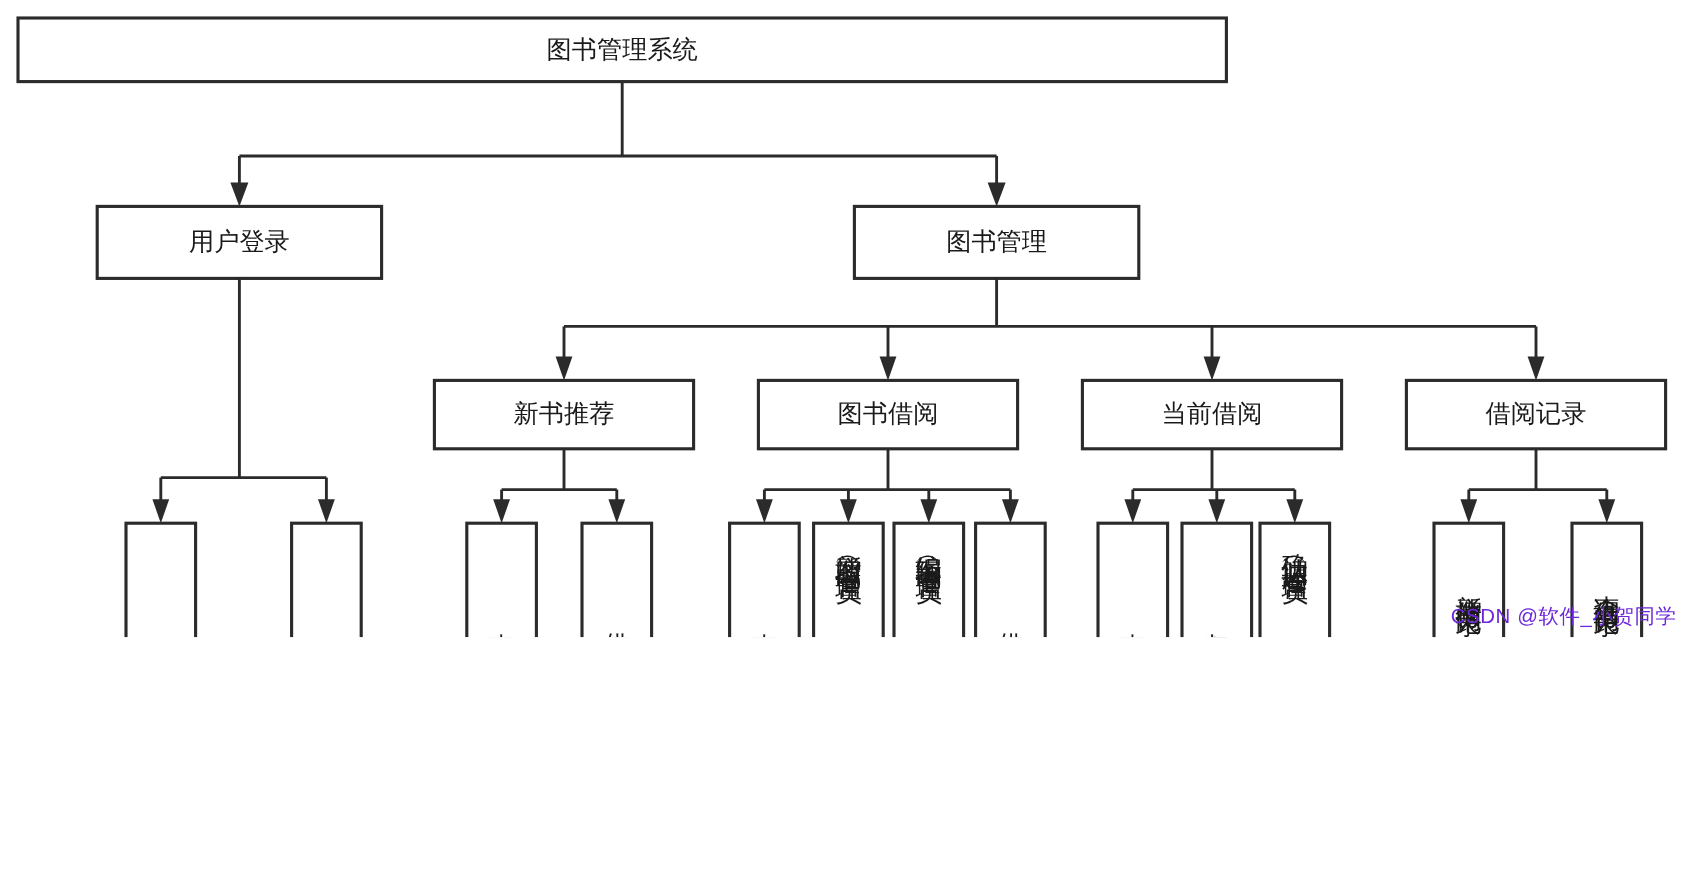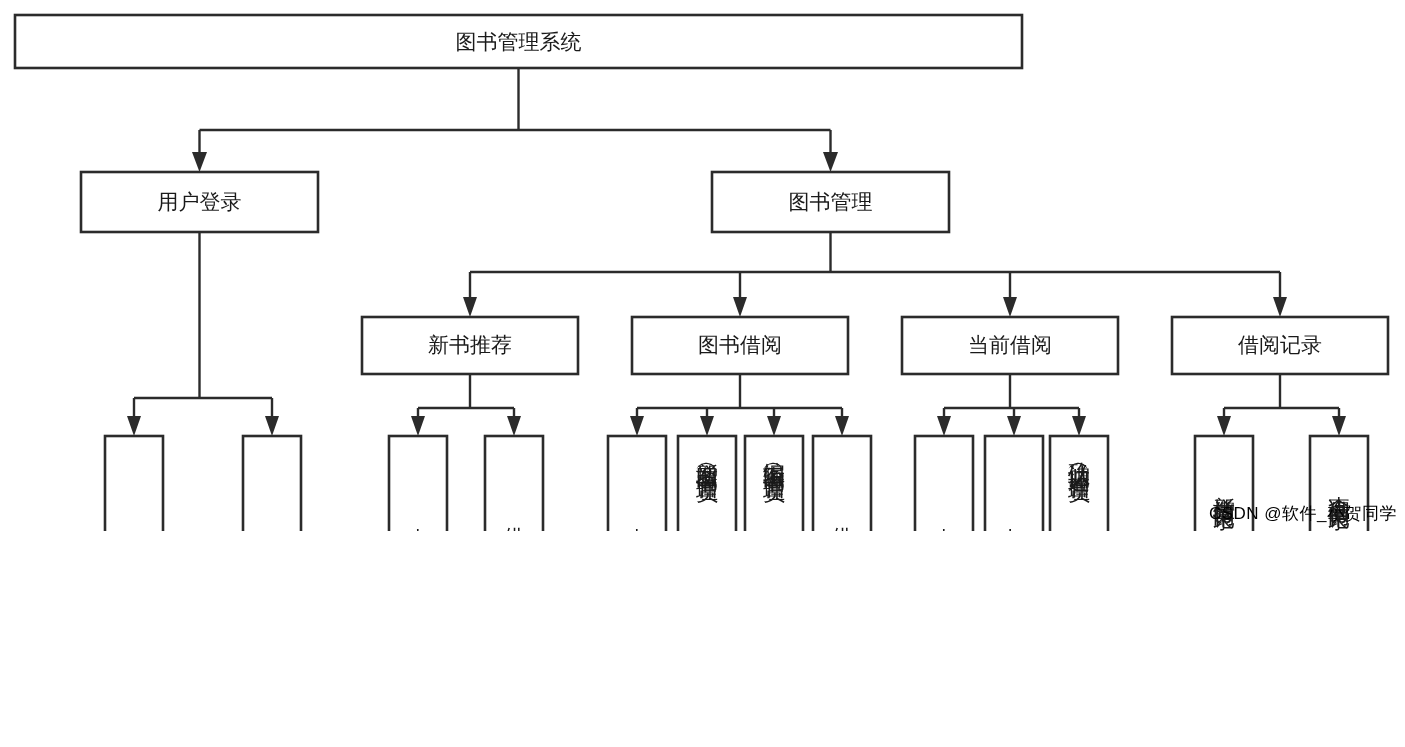--- a/index.html
+++ b/index.html
@@ -68,21 +68,21 @@
     letter-spacing: 3px;
     color: #1a1a1a;
     white-space: nowrap;
   }
   .watermark {
     position: absolute;
     right: 8px;
     bottom: 6px;
     font-family: "Liberation Sans", "DejaVu Sans", sans-serif;
     font-size: 17px;
-    color: #000000;
+    color: #6d28d9;
     letter-spacing: 0.5px;
     user-select: none;
   }
 </style>
 </head>
 <body>
 
 <div id="diagram-root">
 
   <svg class="diagram-canvas" viewBox="0 0 1405 747" xmlns="http://www.w3.org/2000/svg">

